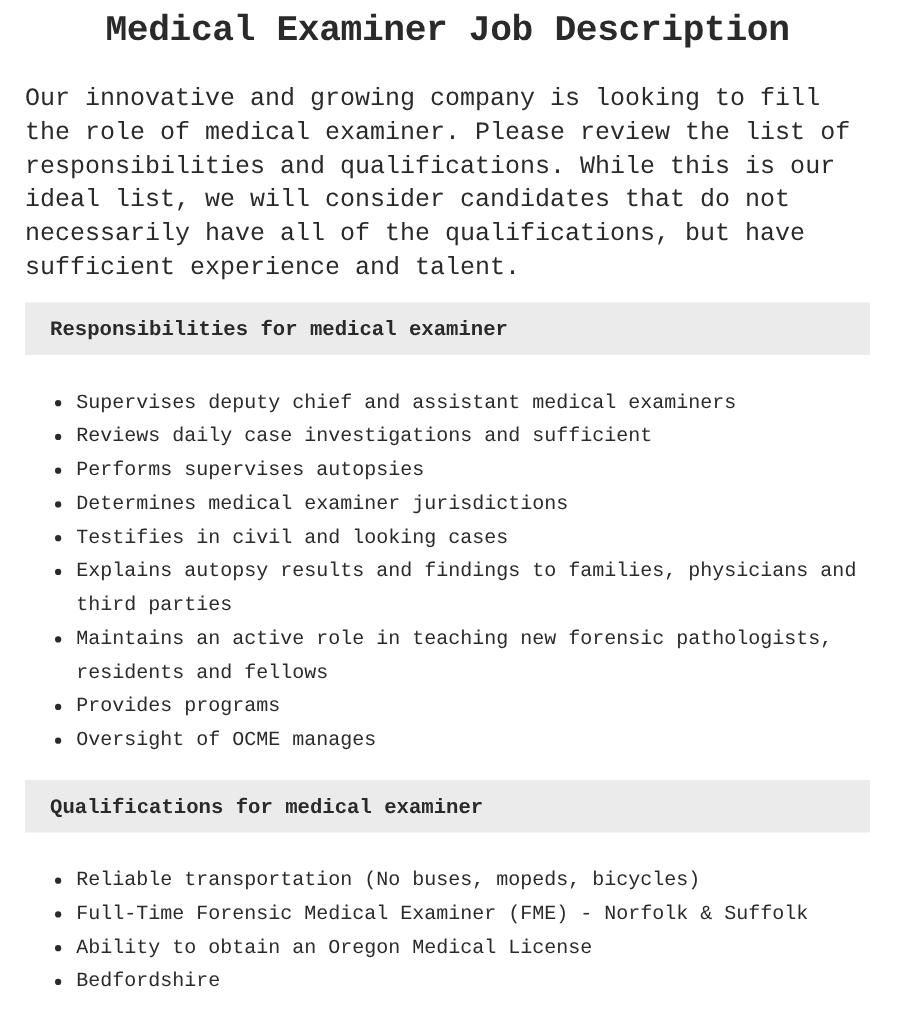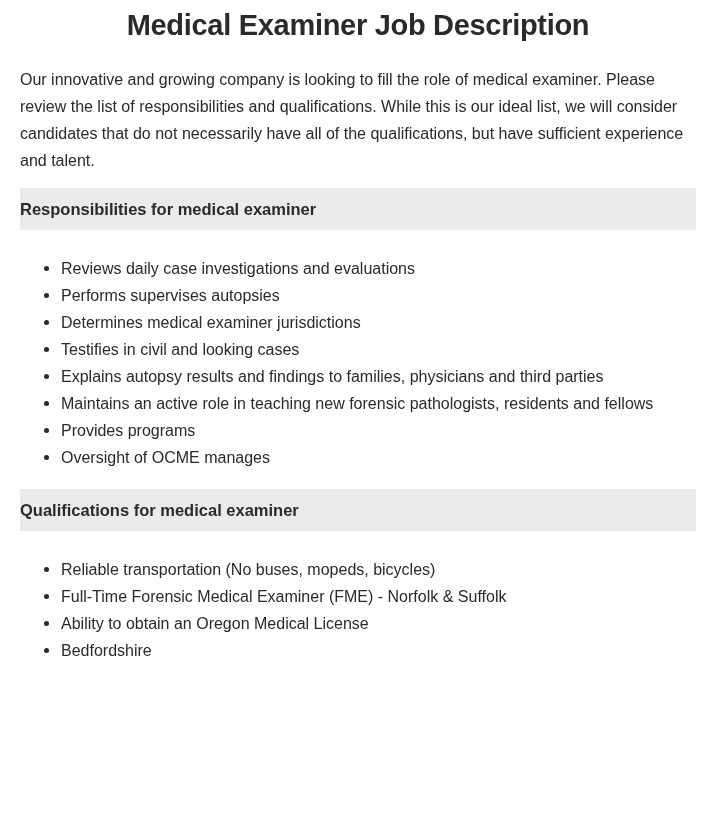--- a/index.html
+++ b/index.html
@@ -12,39 +12,41 @@
   body{
     width:720px;
     height:813px;
     background:var(--page-bg);
     color:var(--text-color);
     font-family:"Liberation Sans","DejaVu Sans",sans-serif;
     overflow:hidden;
   }
   .page{
     padding:0 24px 0 20px;
+    font-family:Liberation Mono, monospace;
   }
   .doc-title{
     font-size:29px;
     font-weight:bold;
     text-align:center;
     letter-spacing:-0.3px;
     line-height:34px;
     margin:8px 0 24px 0;
   }
   .intro{
-    font-size:16px;
+    font-size:20px;
     line-height:27px;
     margin:0 0 14px 0;
   }
   .section-header{
     background:var(--bar-bg);
     height:42px;
     display:flex;
     align-items:center;
+    padding-left:20px;
     font-size:16.5px;
     font-weight:bold;
   }
   ul.bullet-list{
     list-style:none;
     margin:25px 0 18px 0;
     padding:0;
     font-size:16px;
     line-height:27px;
   }
@@ -70,21 +72,22 @@
 
   <h1 class="doc-title">Medical Examiner Job Description</h1>
 
   <p class="intro">Our innovative and growing company is looking to fill the role of medical examiner. Please review the list of responsibilities and qualifications. While this is our ideal list, we will consider candidates that do not necessarily have all of the qualifications, but have sufficient experience and talent.</p>
 
   <div class="section-header">
     <span>Responsibilities for medical examiner</span>
   </div>
 
   <ul class="bullet-list">
-    <li>Reviews daily case investigations and evaluations</li>
+    <li>Supervises deputy chief and assistant medical examiners</li>
+    <li>Reviews daily case investigations and sufficient</li>
     <li>Performs supervises autopsies</li>
     <li>Determines medical examiner jurisdictions</li>
     <li>Testifies in civil and looking cases</li>
     <li>Explains autopsy results and findings to families, physicians and third parties</li>
     <li>Maintains an active role in teaching new forensic pathologists, residents and fellows</li>
     <li>Provides programs</li>
     <li>Oversight of OCME manages</li>
   </ul>
 
   <div class="section-header">

